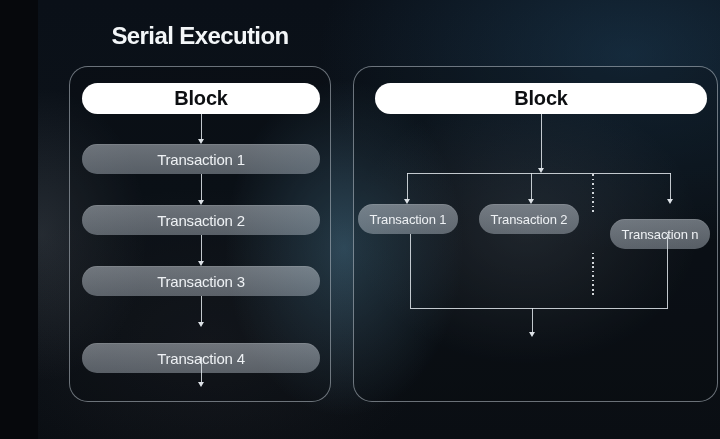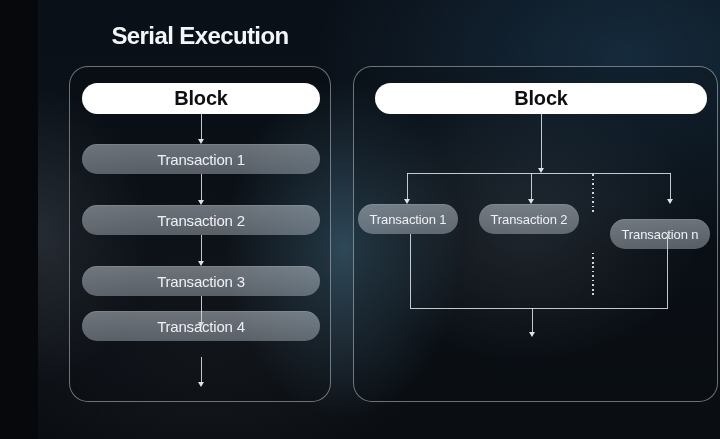--- a/index.html
+++ b/index.html
@@ -72,21 +72,21 @@
   }
   
   .s-block{left:12px;top:16px;width:238px;height:31px;}
   .s-a1{left:127px;top:47px;height:30px;}
   .s-t1{top:77px;}
   .s-a2{left:127px;top:107px;height:31px;}
   .s-t2{top:138px;}
   .s-a3{left:127px;top:168px;height:31px;}
   .s-t3{top:199px;}
   .s-a4{left:127px;top:229px;height:31px;}
-  .s-t4{top:244px;}
+  .s-t4{top:276px;}
   .s-a5{left:127px;top:290px;height:30px;}
   
   .p-block{left:21px;top:16px;width:332px;height:31px;}
   .p-a0{left:183px;top:47px;height:59px;}
   .p-branch{left:53px;top:106px;width:264px;}
   .p-d1{left:49px;top:106px;height:31px;}
   .p-d2{left:173px;top:106px;height:31px;}
   .p-d3{left:312px;top:106px;height:31px;}
   .p-dotA{left:238px;top:107px;height:39px;}
   .p-t1{left:4px;top:137px;}

